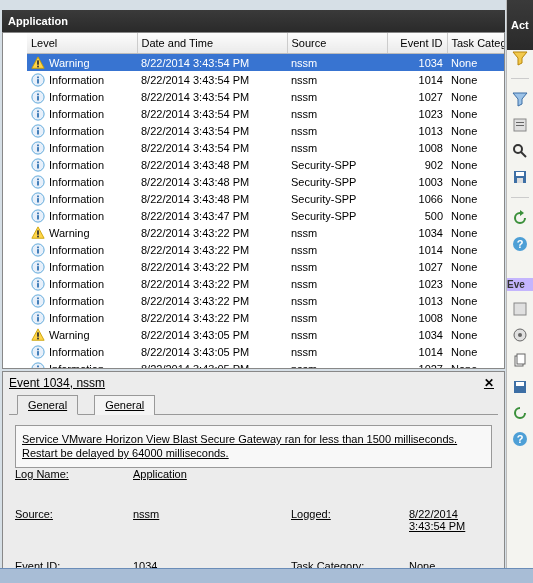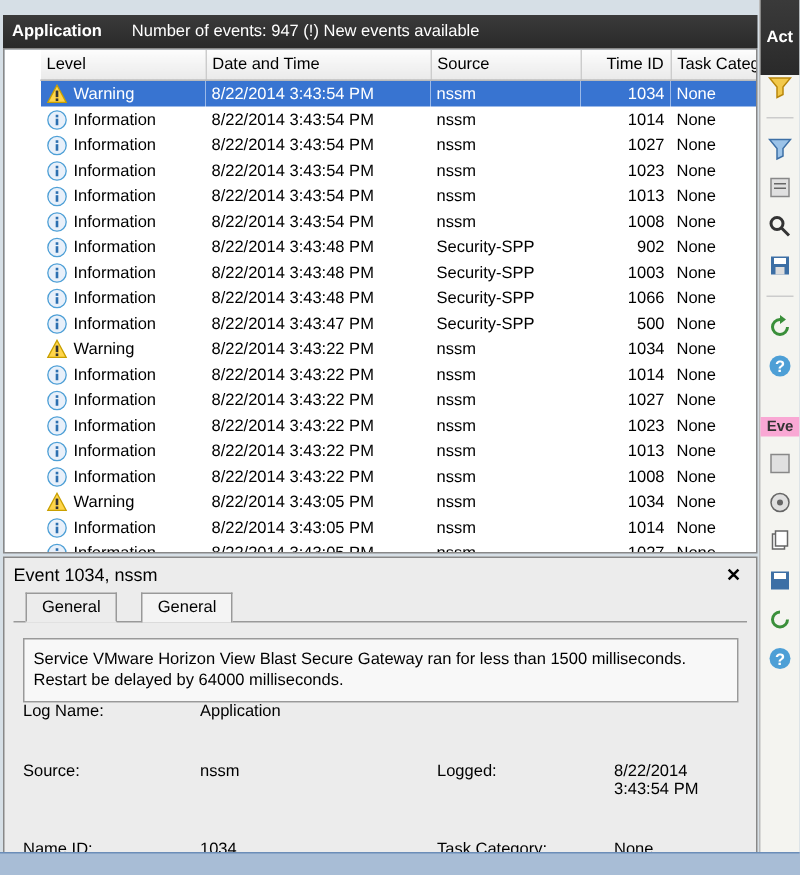--- a/index.html
+++ b/index.html
@@ -55,20 +55,21 @@
   display: inline-flex; align-items: center; justify-content: center;
 }
 .icon-warn svg, .icon-info svg { width: 14px; height: 14px; }
 .detail-pane {
   background: #ececec;
   border: 1px solid #888;
   margin-top: 2px;
   height: 200px;
   display: flex;
   flex-direction: column;
+  text-decoration: underline;
 }
 .detail-head {
   padding: 4px 6px;
   font-size: 12px;
   display: flex;
   justify-content: space-between;
   align-items: center;
 }
 .close-x {
   font-family: Arial;
@@ -138,38 +139,37 @@
 .side-icons .hr { width: 18px; border-top:1px solid #ccc; margin: 2px 0;}
 .main { position: absolute; left: 0; top: 0; right: 26px; bottom: 0; display:flex; flex-direction:column; padding: 0 2px; justify-content: center;}
 .bottom-strip { position:absolute; bottom:0; left:0; right:0; height:14px; background:#a8bdd6; border-top:1px solid #6b8db8;}
 </style>
 </head>
 <body>
 
 <div class="main">
   <div class="header-bar">
     <span class="label">Application</span>
-    <span>Number of events: 947 (!) New events available</span>
   </div>
 
   <div class="table-wrap">
     <table>
       <colgroup>
           <col style="width:110px">
           <col style="width:150px">
           <col style="width:100px">
           <col style="width:60px">
           <col>
         </colgroup>
       <thead>
         <tr>
           <th>Level</th>
           <th>Date and Time</th>
           <th>Source</th>
-          <th style="text-align:right">Time ID</th>
+          <th style="text-align:right">Event ID</th>
           <th>Task Categ...</th>
         </tr>
       </thead>
       <tbody id="tb">
           <tr class="selected">
             <td>
               <div class="icon-cell">
                 <span class="icon-warn">
                   <svg viewBox="0 0 16 16">
                     <path d="M8 1l7 13H1z" fill="#ffd54a" stroke="#c9a000"></path>
@@ -526,21 +526,21 @@
       <div class="msg-box">Service VMware Horizon View Blast Secure Gateway ran for less than 1500 milliseconds. Restart be delayed by 64000 milliseconds.</div>
       <div class="props">
         <div>Log Name:</div>
         <div>Application</div>
         <div></div>
           <div></div>
         <div>Source:</div>
         <div>nssm</div>
         <div>Logged:</div>
         <div>8/22/2014 3:43:54 PM</div>
-        <div>Name ID:</div>
+        <div>Event ID:</div>
         <div>1034</div>
         <div>Task Category:</div>
         <div>None</div>
         <div>Level:</div>
         <div>Warning</div>
         <div>Keywords:</div>
         <div>Classic</div>
       </div>
     </div>
   </div>
@@ -575,21 +575,21 @@
   <div class="hr"></div>
   <svg class="ic" viewBox="0 0 16 16">
       <path d="M8 2a6 6 0 1 0 6 6h-2a4 4 0 1 1-4-4V2z" fill="#3a8f3a"></path>
       <path d="M8 0l4 3-4 3z" fill="#3a8f3a"></path>
     </svg>
   <svg class="ic" viewBox="0 0 16 16">
       <circle cx="8" cy="8" r="7" fill="#4d9fd6"></circle>
       <text x="8" y="12" text-anchor="middle" fill="white" font-size="11" font-weight="bold">?</text>
     </svg>
   <div style="height:6px"></div>
-  <div style="font-size:10px;font-weight:bold;color:#333;background:#f9a8d4;width:100%;text-align:center;padding:1px 0">Eve</div>
+  <div style="font-size:10px;font-weight:bold;color:#333;background:#c4b5fd;width:100%;padding:1px 0">Eve</div>
   <svg class="ic" viewBox="0 0 16 16">
       <rect x="2" y="2" width="12" height="12" fill="#e0e0e0" stroke="#888"></rect>
     </svg>
   <svg class="ic" viewBox="0 0 16 16">
       <circle cx="8" cy="8" r="6" fill="#e0e0e0" stroke="#666"></circle>
       <circle cx="8" cy="8" r="2" fill="#666"></circle>
     </svg>
   <svg class="ic" viewBox="0 0 16 16">
       <rect x="3" y="3" width="8" height="10" fill="#fff" stroke="#666"></rect>
       <rect x="5" y="1" width="8" height="10" fill="#fff" stroke="#666"></rect>

